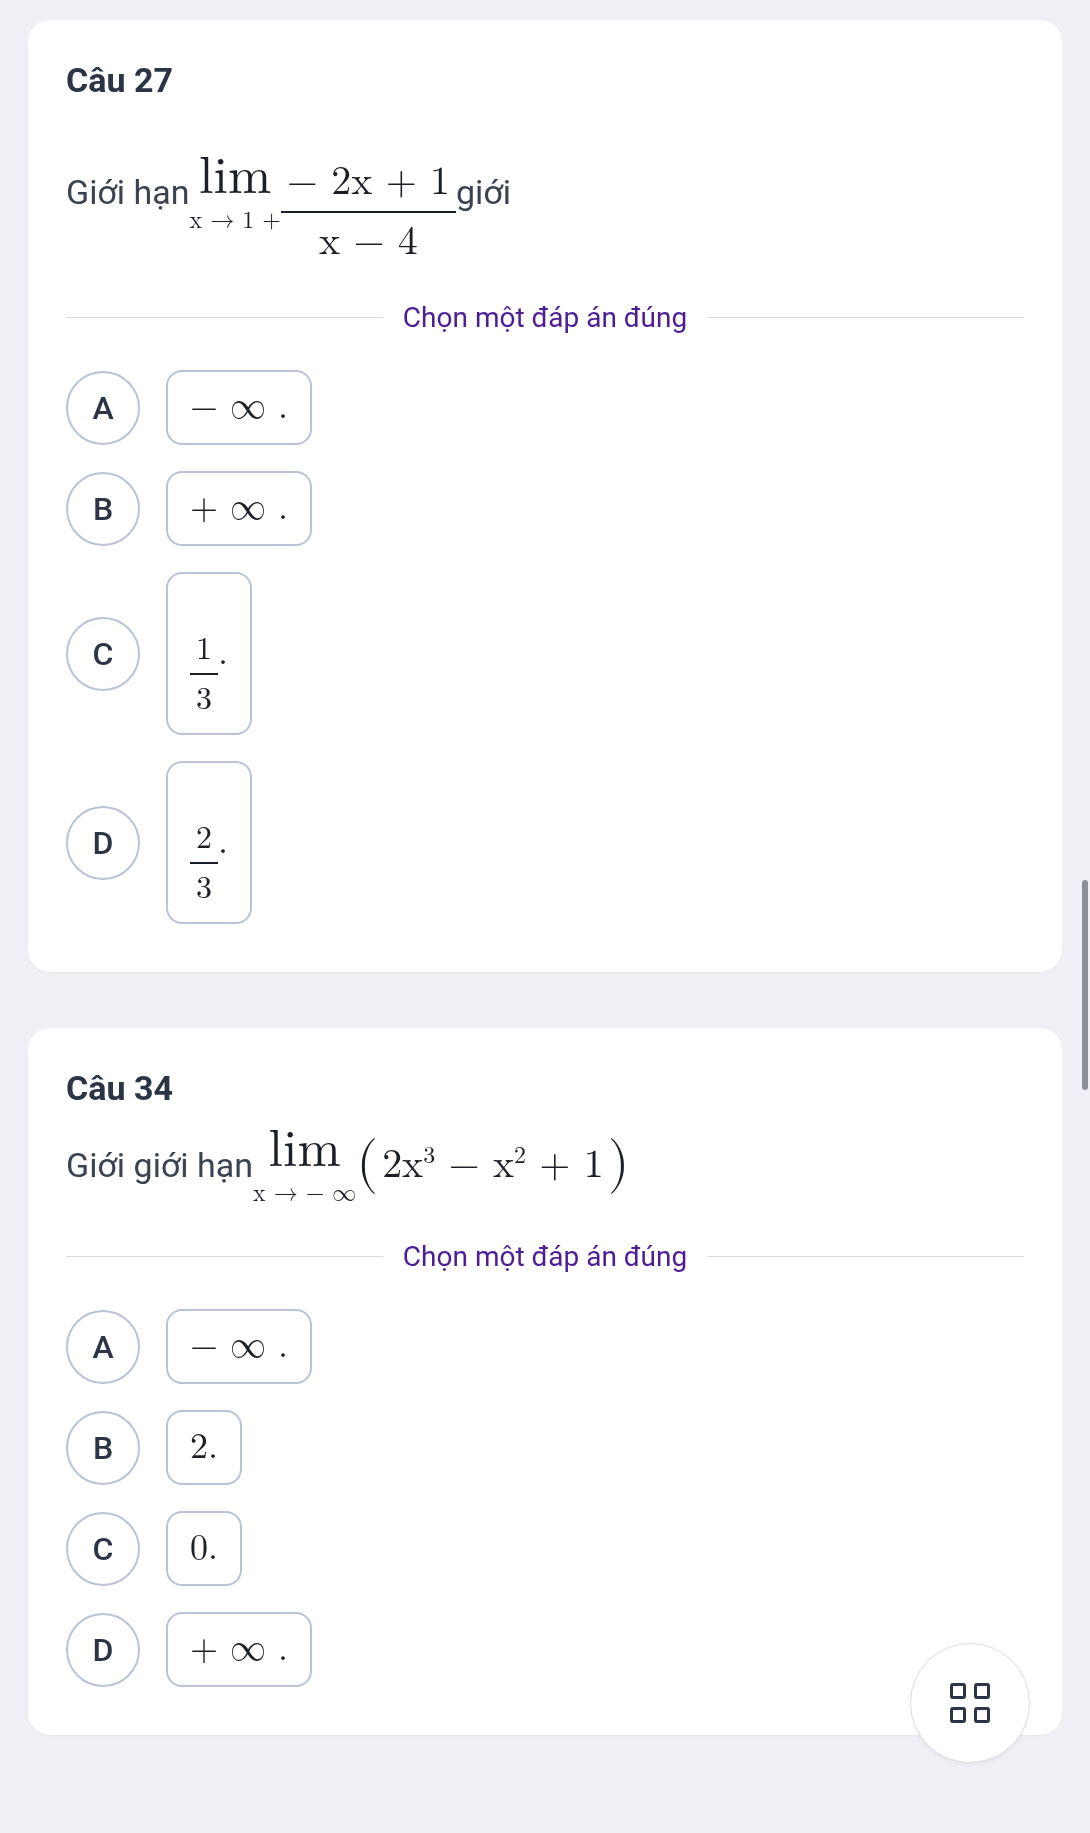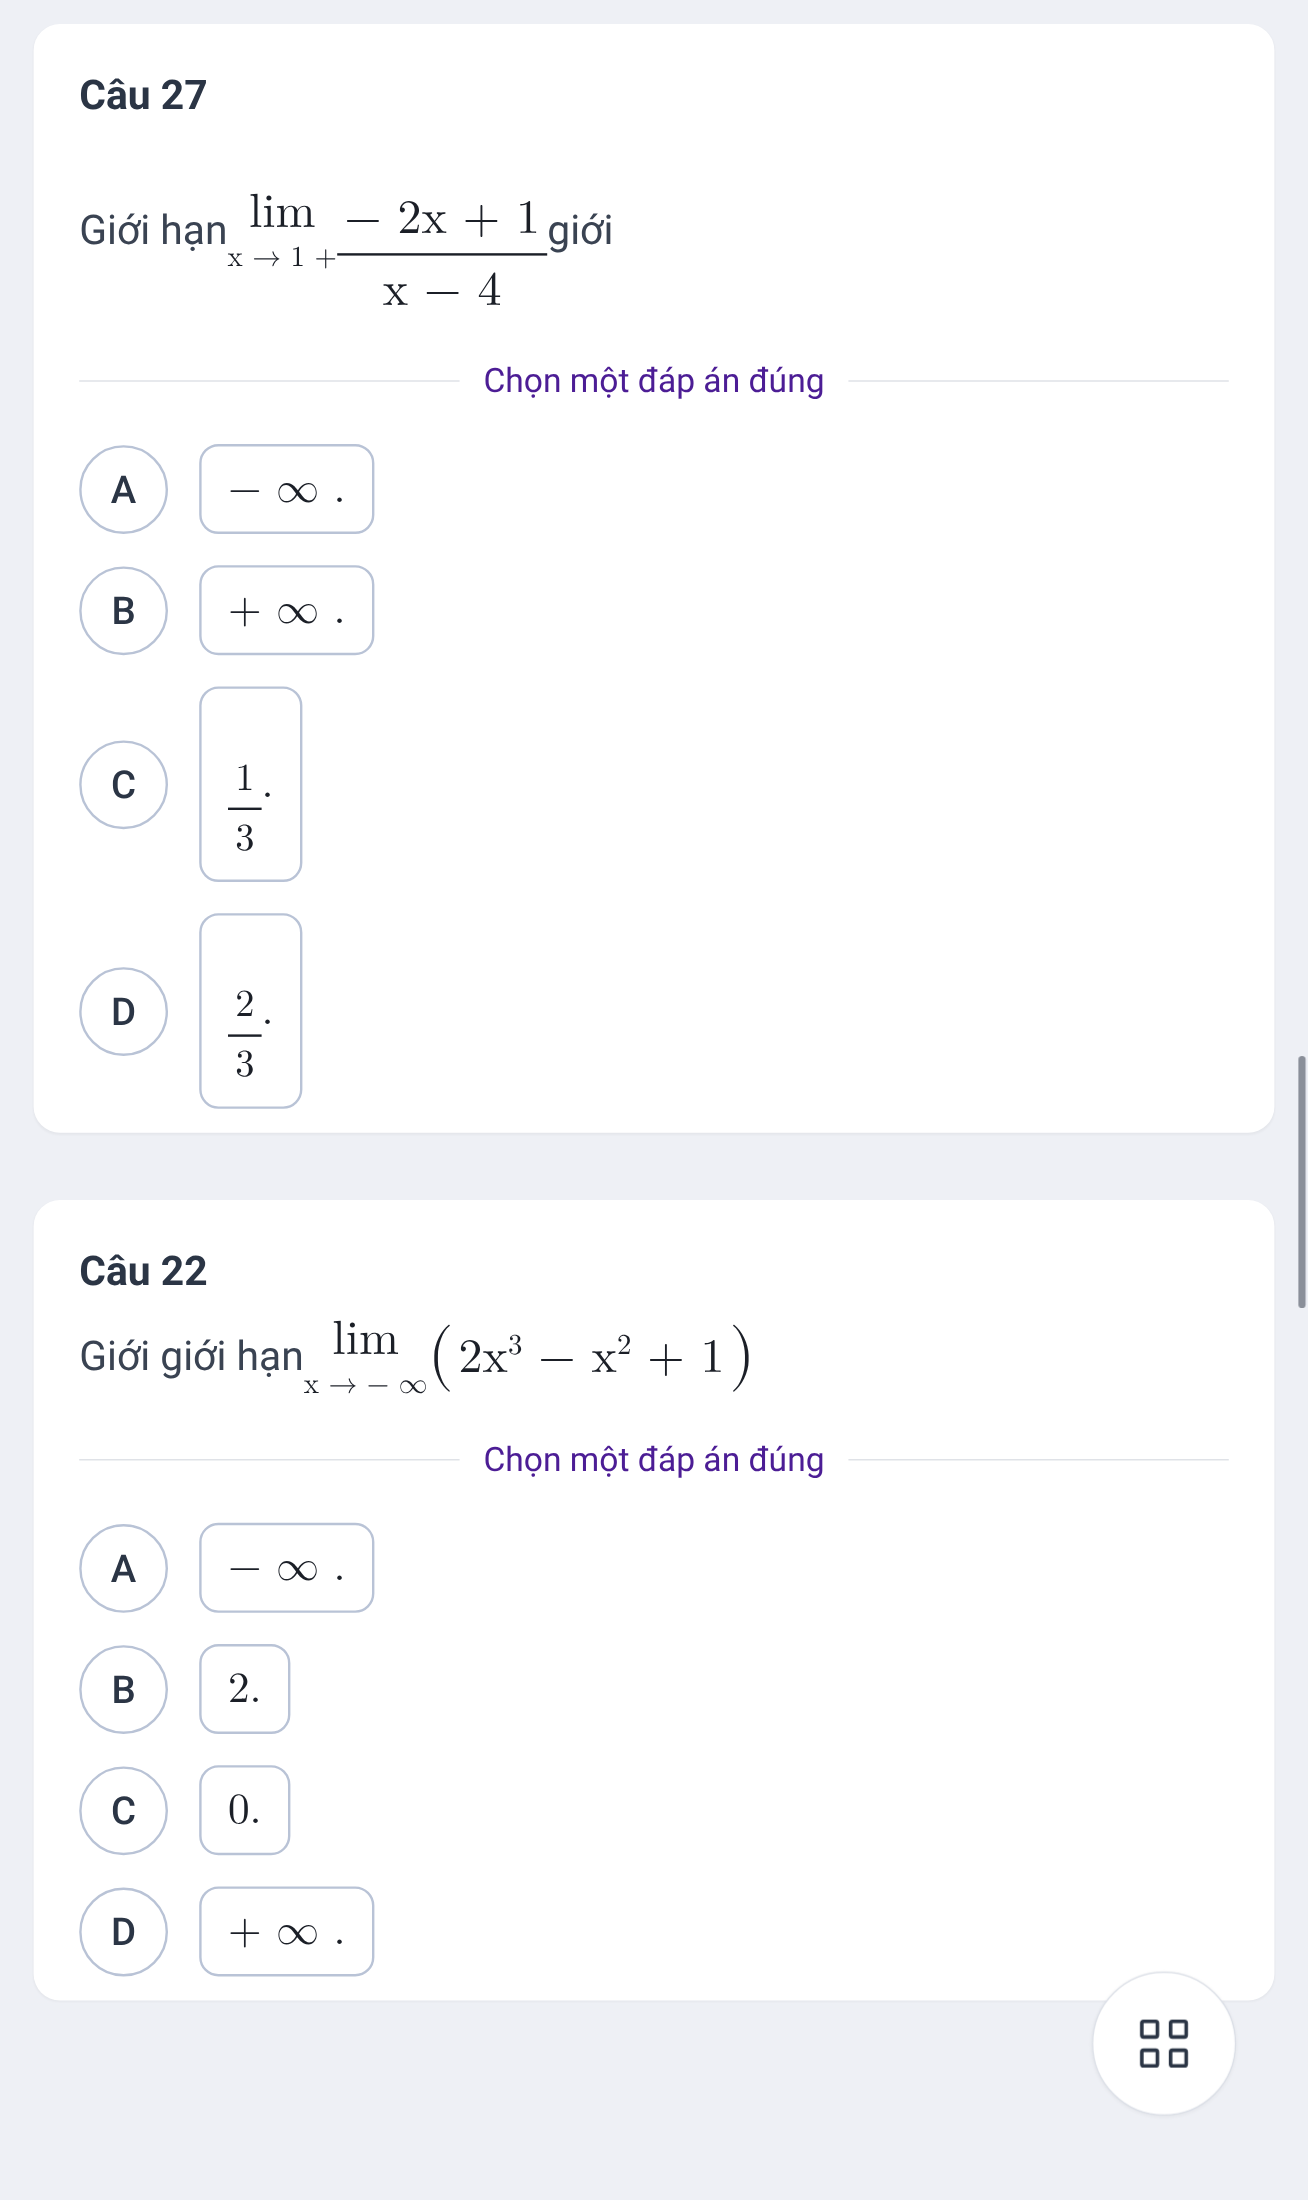--- a/index.html
+++ b/index.html
@@ -10,21 +10,21 @@
     background: #eef0f5;
   }
   .page {
     width: 1090px;
     margin: 0 auto;
     padding: 20px 28px 60px 28px;
   }
   .card {
     background: #fff;
     border-radius: 22px;
-    padding: 40px 38px 20px 38px;
+    padding: 40px 38px 48px 38px;
     margin-bottom: 56px;
     box-shadow: 0 1px 2px rgba(0,0,0,0.04);
   }
   .q-title {
     font-size: 34px;
     font-weight: 700;
     color: #2b3545;
     margin-bottom: 16px;
   }
   .q-body {
@@ -36,21 +36,21 @@
     margin-bottom: 34px;
   }
   .q-body .txt { font-size: 34px; color: #3a4352; }
   .math-chunk { font-family: "Cambria Math","Latin Modern Math","STIX Two Math", Georgia, serif; font-size: 40px; color:#1b1f27; }
   .lim-box {
     display: inline-flex;
     flex-direction: column;
     align-items: center;
     line-height: 1;
   }
-  .lim-top { font-size: 40px; }
+  .lim-top { font-size: 52px; }
   .lim-sub { font-size: 24px; margin-top: 6px; }
   .frac {
     display: inline-flex;
     flex-direction: column;
     align-items: center;
     vertical-align: middle;
     margin-top: 41px;
   }
   .frac .num, .frac .den { padding: 0 6px; line-height:1.25; }
   .frac .bar { width: 100%; height: 2px; background: #1b1f27; margin: 4px 0; }
@@ -209,21 +209,21 @@
             <span class="bar"></span>
             <span class="den">3</span>
           </span>
           <span> .</span>
         </div>
       </div>
     </div>
   </div>
 
   <div class="card">
-    <div class="q-title">Câu 22</div>
+    <div class="q-title">Câu 34</div>
 
     <div class="q-body">
       <span class="txt">Giới giới hạn</span>
       <span class="math-chunk lim-box">
         <span class="lim-top">lim</span>
         <span class="lim-sub">x → −  ∞</span>
       </span>
       <span class="math-chunk paren-expr">
         <span class="big-paren">(</span>
         <span style="">2x<sup>3</sup> − x<sup>2</sup> + 1</span>

